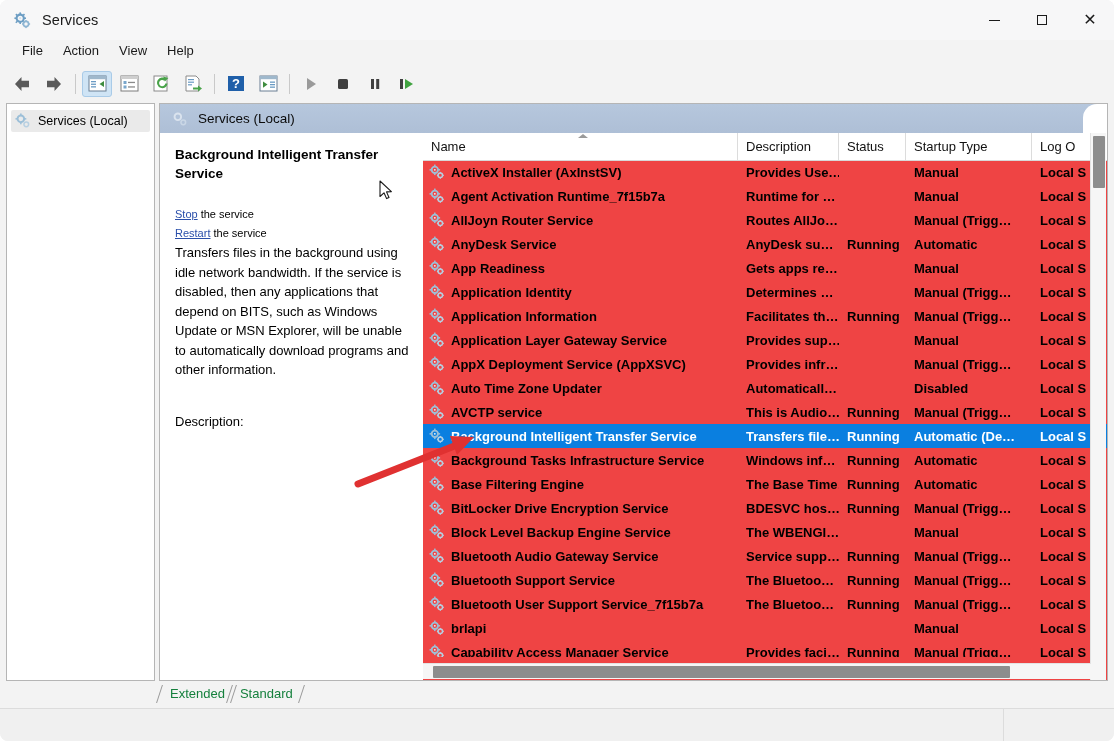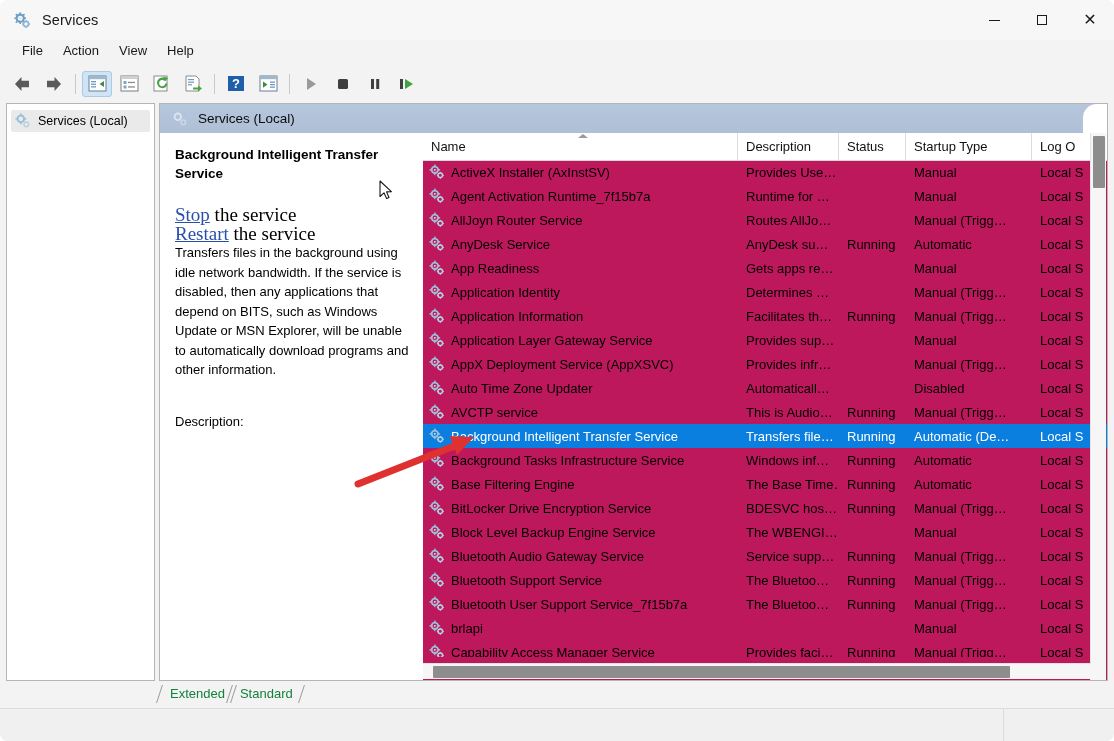--- a/index.html
+++ b/index.html
@@ -161,31 +161,31 @@
     background: #ffffff;
     padding: 12px 14px 0 14px;
     box-sizing: border-box;
   }
   #detail-title {
     font-weight: bold;
     font-size: 13.5px;
     line-height: 19px;
     color: #000;
   }
-  .link-line { margin-top: 0; font-size: 19px; line-height: 19px; color: #000; font-family: Liberation Serif, serif; }
+  .link-line { margin-top: 0; font-size: 11px; line-height: 19px; color: #000; }
   .link { color: #2a4faa; text-decoration: underline; }
   #desc-label { margin-top: 34px; font-size: 13px; }
   #desc-body { font-size: 13px; line-height: 19.5px; }
 
   
   #listarea {
     position: absolute;
     left: 263px; top: 29px;
     width: 684px; height: 547px;
-    background: #be185d;
+    background: #ef4444;
     overflow: hidden;
   }
   #col-header {
     position: absolute; left: 0; top: 0;
     width: 684px; height: 27px;
     background: #ffffff;
     border-bottom: 1px solid #d8d8d8;
     display: flex;
   }
   .col {
@@ -212,20 +212,21 @@
     border-left: 5px solid transparent;
     border-right: 5px solid transparent;
     border-bottom: 4px solid #9a9a9a;
   }
 
   #rows {
     position: absolute;
     left: 0; top: 27px;
     width: 684px; height: 497px;
     overflow: hidden;
+    font-weight: bold;
   }
   .row {
     display: flex;
     height: 24px;
     align-items: center;
     white-space: nowrap;
   }
   .row.selected { background: #0a7fe0; color: #ffffff; }
   .cell {
     font-size: 13px;

